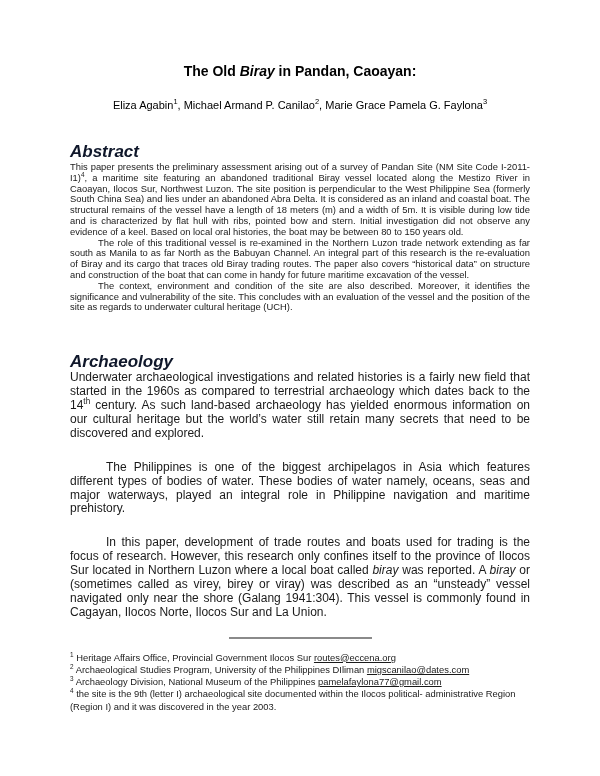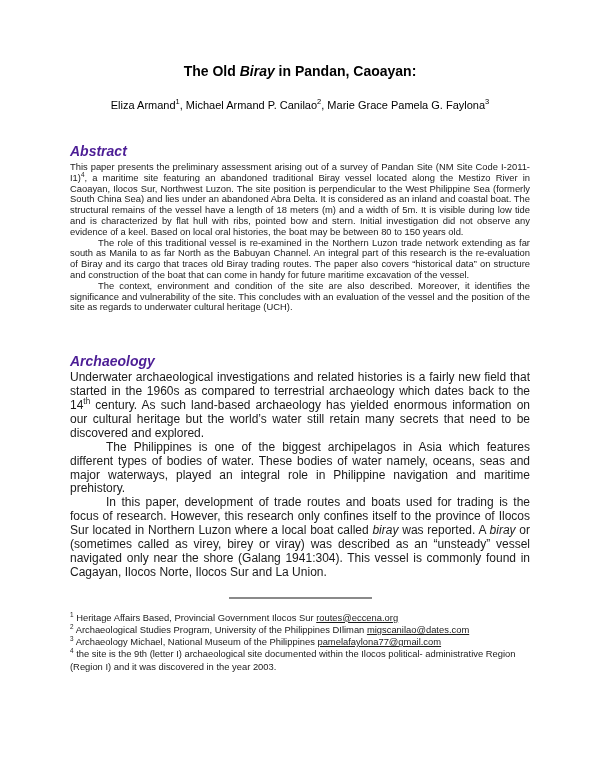--- a/index.html
+++ b/index.html
@@ -27,42 +27,42 @@
   .authors {
     margin-top: 17px;
     text-align: center;
     font-size: 11px;
     line-height: 14px;
     color: #000;
   }
   .section-heading {
     font-weight: bold;
     font-style: italic;
-    font-size: 14px;
+    font-size: 17px;
     line-height: 15px;
-    color: #4c1d95;
+    color: #0f172a;
   }
   .abstract-section { margin-top: 32px; }
   .abstract-body {
     margin-top: 3px;
     font-size: 9.4px;
     line-height: 10.8px;
     text-align: justify;
   }
   .abstract-body p { margin: 0; }
   .abstract-body p.indent { text-indent: 28px; }
   .intro-section { margin-top: 41px; }
   .intro-body {
     margin-top: 2px;
     font-size: 12px;
     line-height: 13.9px;
     text-align: justify;
   }
   .intro-body p { margin: 0; }
-  .intro-body p.indent { text-indent: 36px; }
+  .intro-body p.indent { text-indent: 36px; margin-top: 20px; }
   .footnote-rule {
     margin-top: 17px;
     width: 143px;
     border: none;
     border-top: 2px solid #8a8a8a;
   }
   .footnotes {
     margin-top: 13px;
     font-size: 9.4px;
     line-height: 12.2px;
@@ -76,21 +76,21 @@
 </head>
 <body>
 
 <div class="page">
   <div class="content">
 
     <div class="title">
       <div><span>The Old </span><span class="i">Biray</span><span> in Pandan, Caoayan:</span></div>
     </div>
 
-    <div class="authors"><span>Eliza Armand</span><sup>1</sup><span>, Michael Armand P. Canilao</span><sup>2</sup><span>, Marie Grace Pamela G. Faylona</span><sup>3</sup></div>
+    <div class="authors"><span>Eliza Agabin</span><sup>1</sup><span>, Michael Armand P. Canilao</span><sup>2</sup><span>, Marie Grace Pamela G. Faylona</span><sup>3</sup></div>
 
     <div class="abstract-section">
       <div class="section-heading">Abstract</div>
       <div class="abstract-body">
         <p><span>This paper presents the preliminary assessment arising out of a survey of Pandan Site (NM Site Code I-2011-I1)</span><sup>4</sup><span>, a maritime site featuring an abandoned traditional Biray vessel located along the Mestizo River in Caoayan, Ilocos Sur, Northwest Luzon. The site position is perpendicular to the West Philippine Sea (formerly South China Sea) and lies under an abandoned Abra Delta. It is considered as an inland and coastal boat. The structural remains of the vessel have a length of 18 meters (m) and a width of 5m. It is visible during low tide and is characterized by flat hull with ribs, pointed bow and stern. Initial investigation did not observe any evidence of a keel. Based on local oral histories, the boat may be between 80 to 150 years old.</span></p>
         <p class="indent"><span>The role of this traditional vessel is re-examined in the Northern Luzon trade network extending as far south as Manila to as far North as the Babuyan Channel. An integral part of this research is the re-evaluation of Biray and its cargo that traces old Biray trading routes. The paper also covers “historical data” on structure and construction of the boat that can come in handy for future maritime excavation of the vessel.</span></p>
         <p class="indent"><span>The context, environment and condition of the site are also described. Moreover, it identifies the significance and vulnerability of the site. This concludes with an evaluation of the vessel and the position of the site as regards to underwater cultural heritage (UCH).</span></p>
       </div>
     </div>
 
@@ -99,20 +99,20 @@
       <div class="intro-body">
         <p><span>Underwater archaeological investigations and related histories is a fairly new field that started in the 1960s as compared to terrestrial archaeology which dates back to the 14</span><sup>th</sup><span> century. As such land-based archaeology has yielded enormous information on our cultural heritage but the world’s water still retain many secrets that need to be discovered and explored.</span></p>
         <p class="indent"><span>The Philippines is one of the biggest archipelagos in Asia which features different types of bodies of water. These bodies of water namely, oceans, seas and major waterways, played an integral role in Philippine navigation and maritime prehistory.</span></p>
         <p class="indent"><span>In this paper, development of trade routes and boats used for trading is the focus of research. However, this research only confines itself to the province of Ilocos Sur located in Northern Luzon where a local boat called </span><span class="i">biray</span><span> was reported. A </span><span class="i">biray</span><span> or (sometimes called as virey, birey or viray) was described as an “unsteady” vessel navigated only near the shore (Galang 1941:304). This vessel is commonly found in Cagayan, Ilocos Norte, Ilocos Sur and La Union.</span></p>
       </div>
     </div>
 
     <hr class="footnote-rule">
 
     <div class="footnotes">
-      <p><sup>1</sup><span> Heritage Affairs Based, Provincial Government Ilocos Sur </span><span class="lnk">routes@eccena.org</span></p>
+      <p><sup>1</sup><span> Heritage Affairs Office, Provincial Government Ilocos Sur </span><span class="lnk">routes@eccena.org</span></p>
       <p><sup>2</sup><span> Archaeological Studies Program, University of the Philippines DIliman </span><span class="lnk">migscanilao@dates.com</span></p>
-      <p><sup>3</sup><span> Archaeology Michael, National Museum of the Philippines </span><span class="lnk">pamelafaylona77@gmail.com</span></p>
+      <p><sup>3</sup><span> Archaeology Division, National Museum of the Philippines </span><span class="lnk">pamelafaylona77@gmail.com</span></p>
       <p><sup>4</sup><span> the site is the 9th (letter I) archaeological site documented within the Ilocos political- administrative Region (Region I) and it was discovered in the year 2003.</span></p>
     </div>
 
   </div>
 </div>
 
 </body></html>

